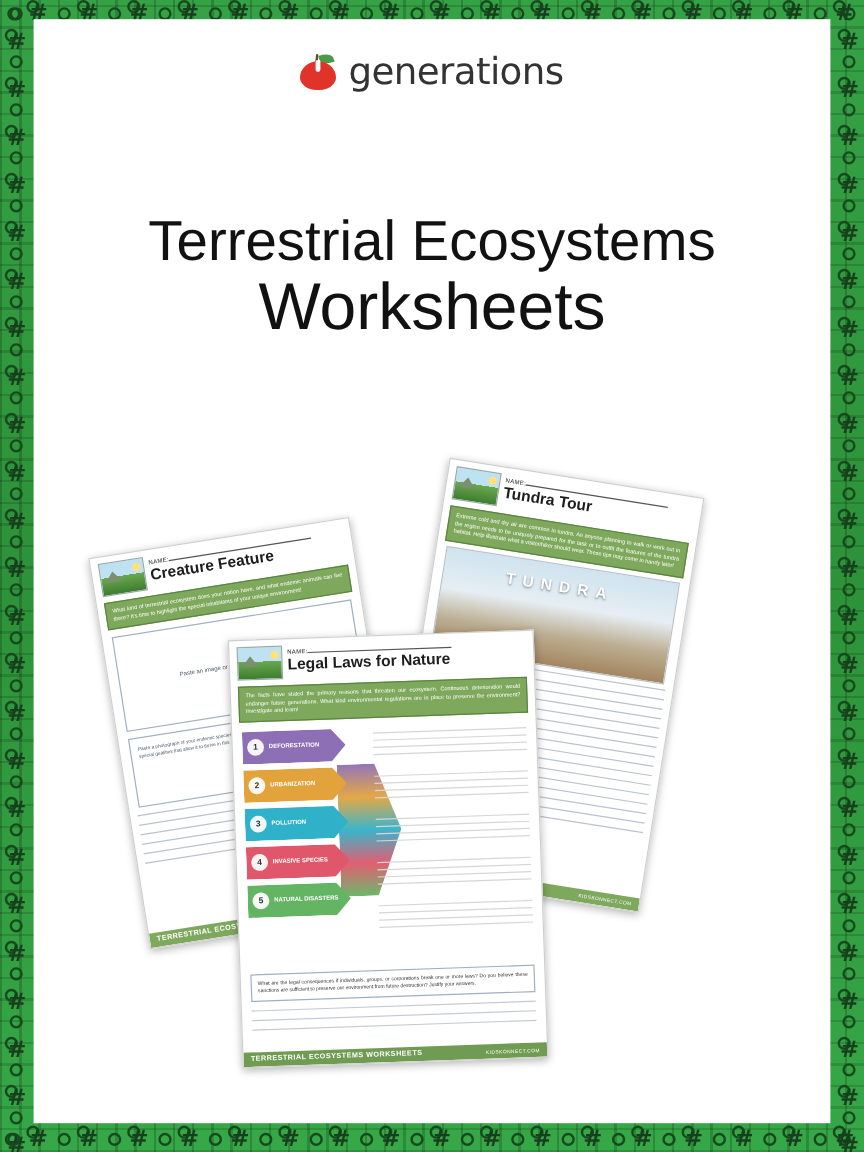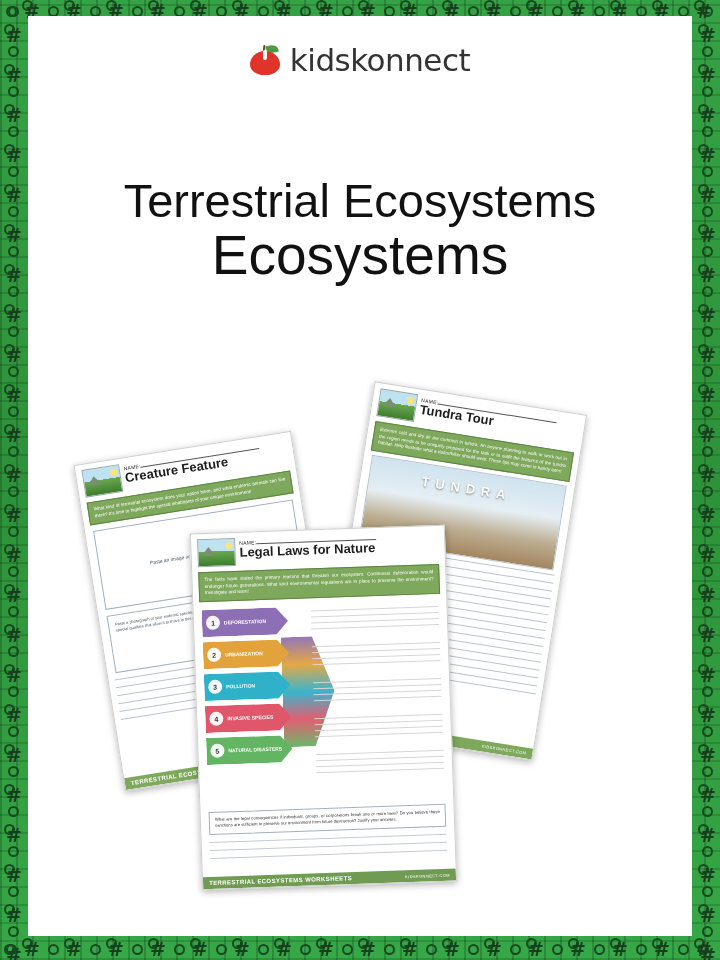--- a/index.html
+++ b/index.html
@@ -574,26 +574,26 @@
     </div>
 
   <div class="white-sheet">
 
     <div class="logo">
       <span class="apple">
         <span class="stem"></span>
         <span class="leaf"></span>
         <span class="body"></span>
       </span>
-      <span class="logo-text">kidskonnect</span>
+      <span class="logo-text">generations</span>
     </div>
 
     <div class="title-block">
       <div class="title-line1">Terrestrial Ecosystems</div>
-      <div class="title-line2">Ecosystems</div>
+      <div class="title-line2">Worksheets</div>
     </div>
 
     <div class="sheets">
 
       <div class="sheet" id="sheet-creature">
         <div class="ws-head">
           <div class="ws-thumb"></div>
           <div>
             <div class="ws-name">
               <span>NAME:</span><span class="line"></span>

